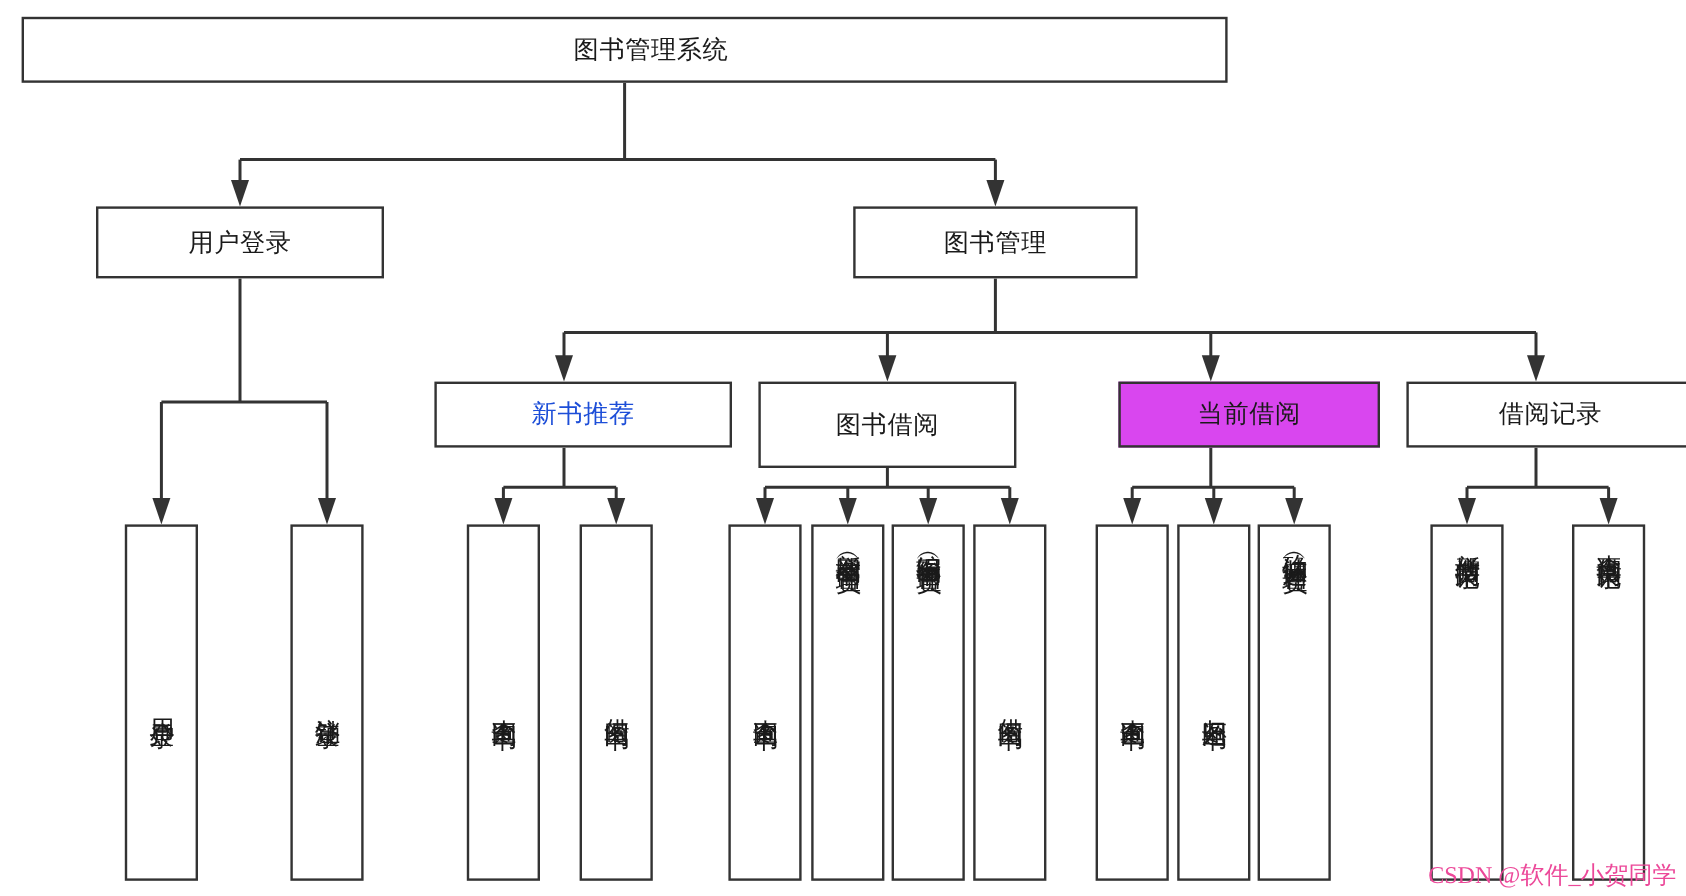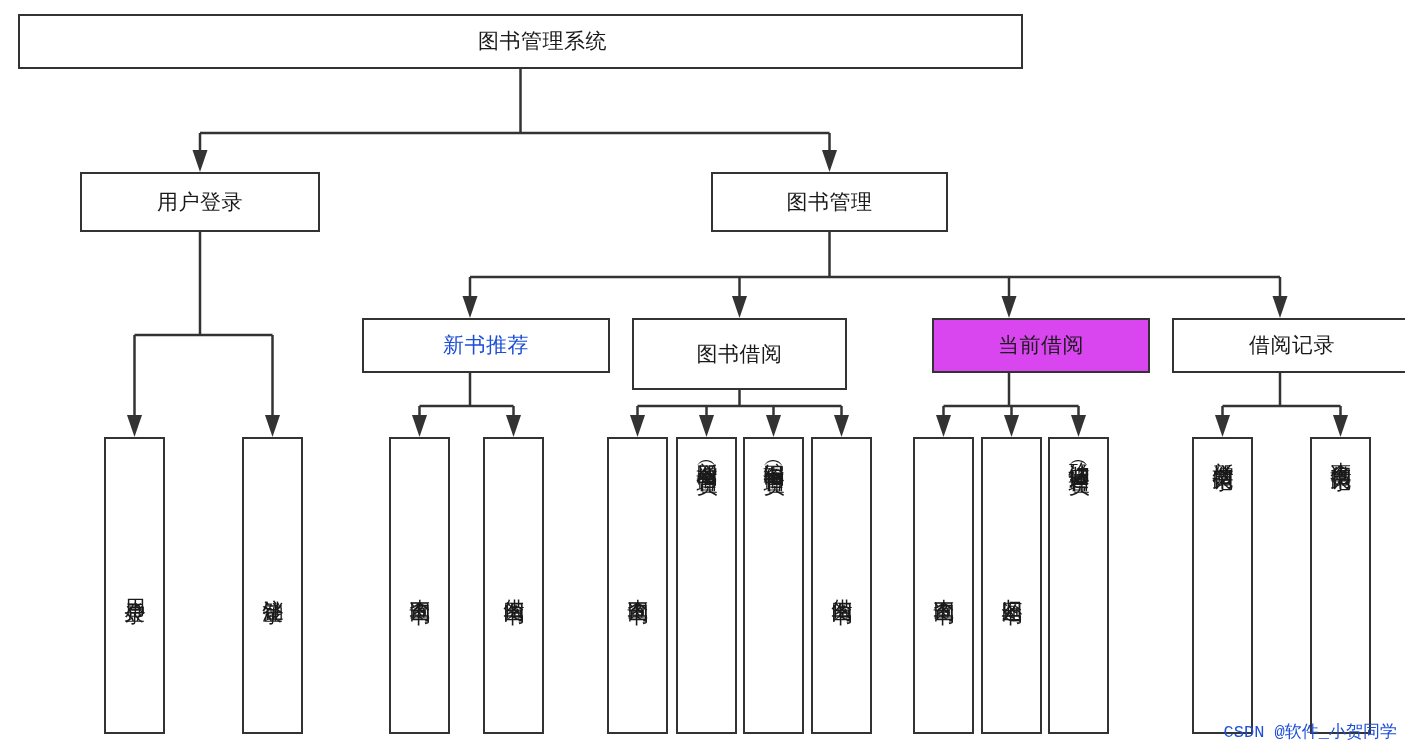--- a/index.html
+++ b/index.html
@@ -62,25 +62,25 @@
     white-space: nowrap;
   }
   .node.vert.centered {
     align-items: center;
     padding-top: 0;
   }
   .watermark {
     position: absolute;
     right: 8px;
     bottom: 4px;
-    font-size: 17px;
-    color: #1d4ed8;
+    font-size: 20px;
+    color: #ec4899;
     z-index: 5;
     white-space: nowrap;
-    font-family: Liberation Mono, monospace;
+    font-family: Liberation Serif, serif;
   }
 </style>
 </head>
 <body>
 
 <div id="canvas">
   <svg id="edges" viewBox="0 0 1405 747">
       <line x1="520.5" y1="69" x2="520.5" y2="133" stroke="#333333" stroke-width="2.5"></line>
       <line x1="200" y1="133" x2="829.5" y2="133" stroke="#333333" stroke-width="2.5"></line>
       <line x1="200" y1="133" x2="200" y2="152" stroke="#333333" stroke-width="2.5"></line>

